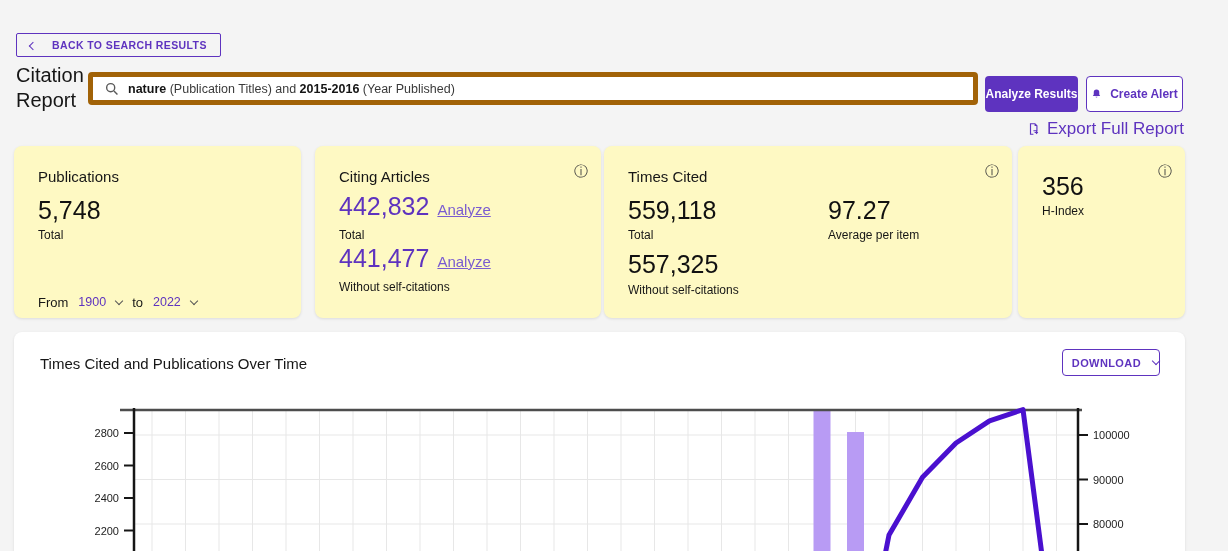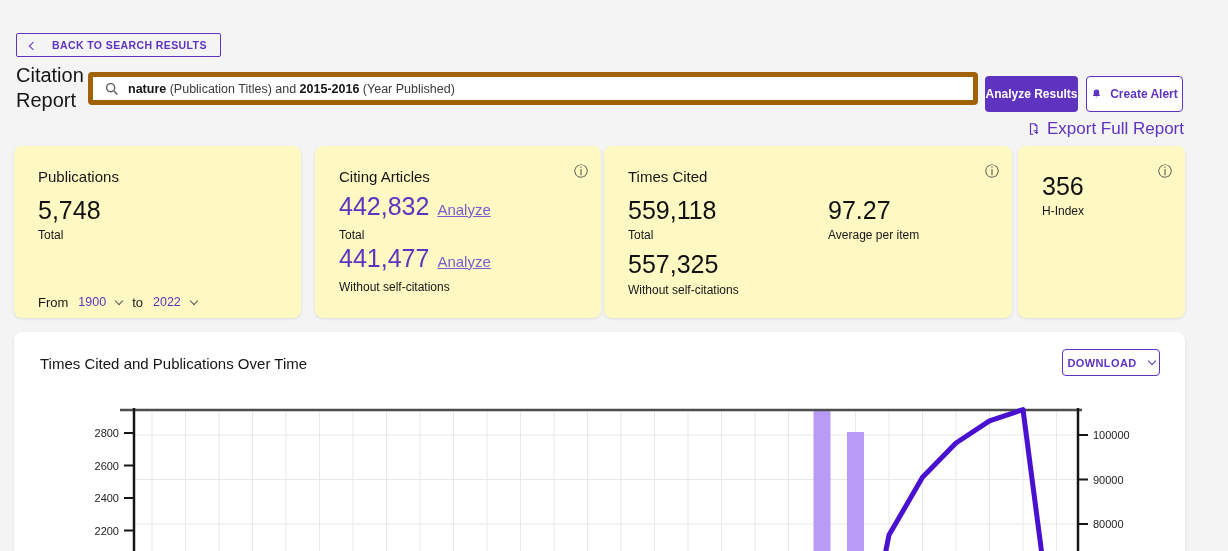--- a/index.html
+++ b/index.html
@@ -49,21 +49,21 @@
   .fromto{position:absolute;left:24px;top:116px;display:flex;align-items:flex-start;gap:10px;font-size:13px;color:#161616;margin-top:33px;}
   .yeardrop{color:var(--purple);font-size:12.5px;display:inline-flex;align-items:center;gap:10px;cursor:pointer;}
   .yeardrop .chev{color:#555;}
 
   
   .chart-card{position:absolute;left:14px;top:332px;width:1171px;height:280px;background:#fff;
     border-radius:8px;box-shadow:0 1px 3px rgba(0,0,0,.10);}
   .chart-title{position:absolute;left:26px;top:23px;font-size:15px;color:#161616;font-weight:400;}
   .download-btn{position:absolute;left:1048px;top:17px;width:98px;height:27px;background:#fff;
     border:1px solid var(--purple);border-radius:4px;color:var(--purple);display:inline-flex;
-    align-items:center;justify-content:center;gap:12px;font-size:11px;font-weight:700;letter-spacing:.4px;cursor:pointer;}
+    align-items:center;justify-content:flex-end;gap:12px;font-size:11px;font-weight:700;letter-spacing:.4px;cursor:pointer;}
   .chart-svg{position:absolute;left:0;top:68px;}
 </style>
 </head>
 <body>
 
 <div id="app">
 
   <button class="back-btn">
     <span class="chev chev-left"></span>
     <span>BACK TO SEARCH RESULTS</span>

